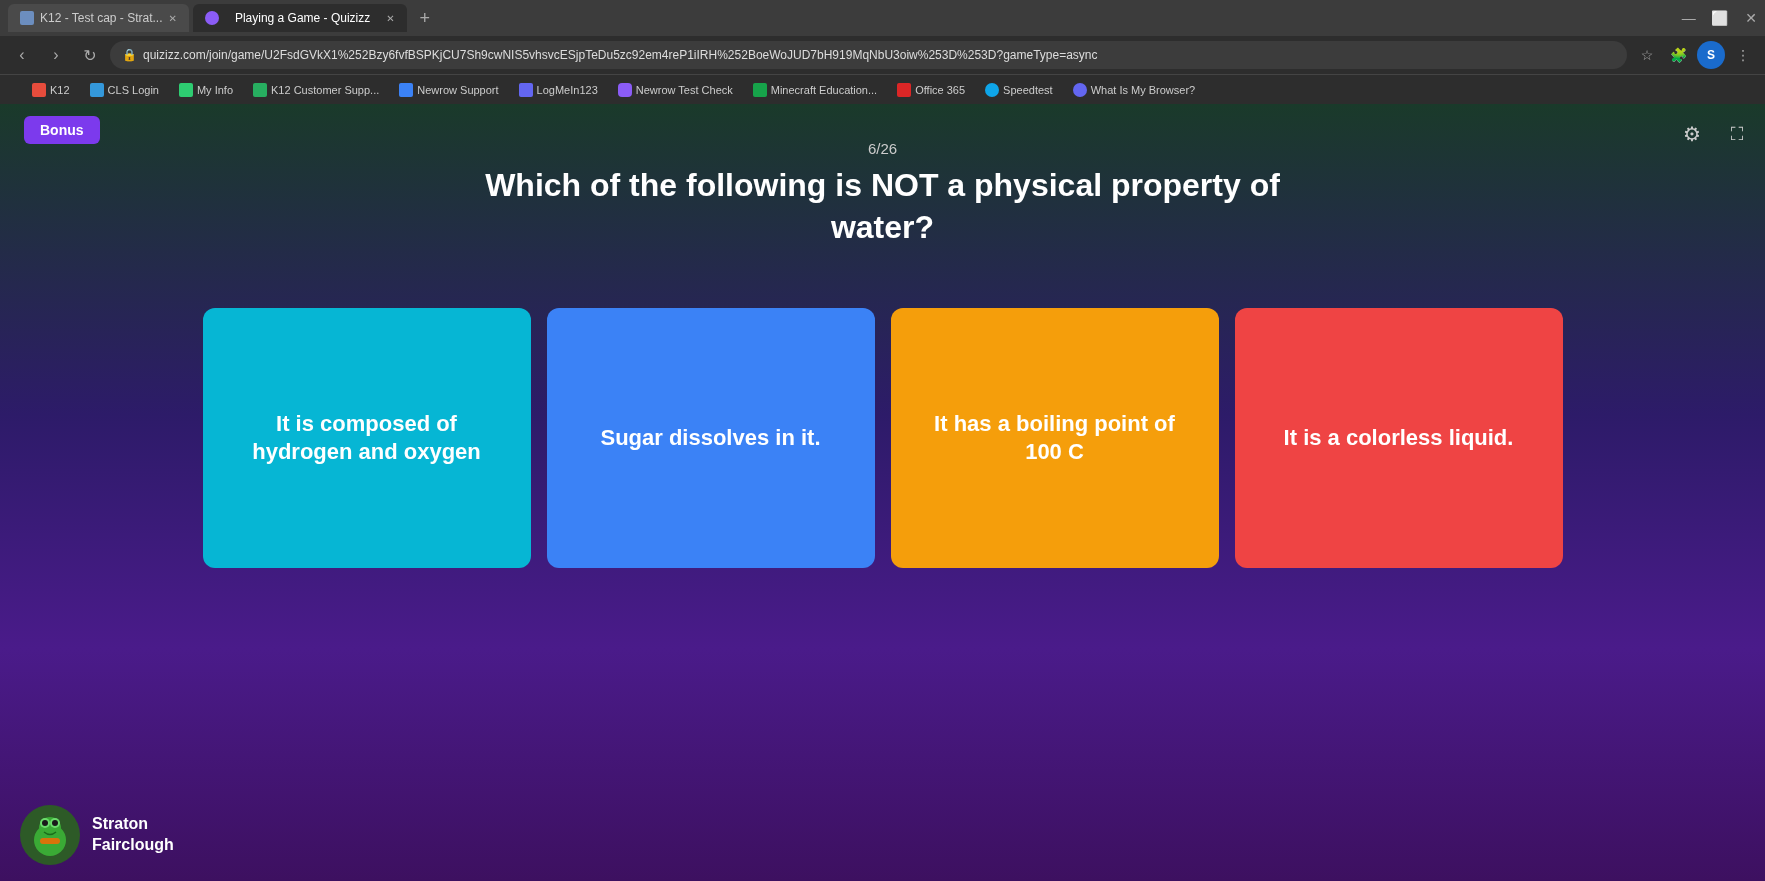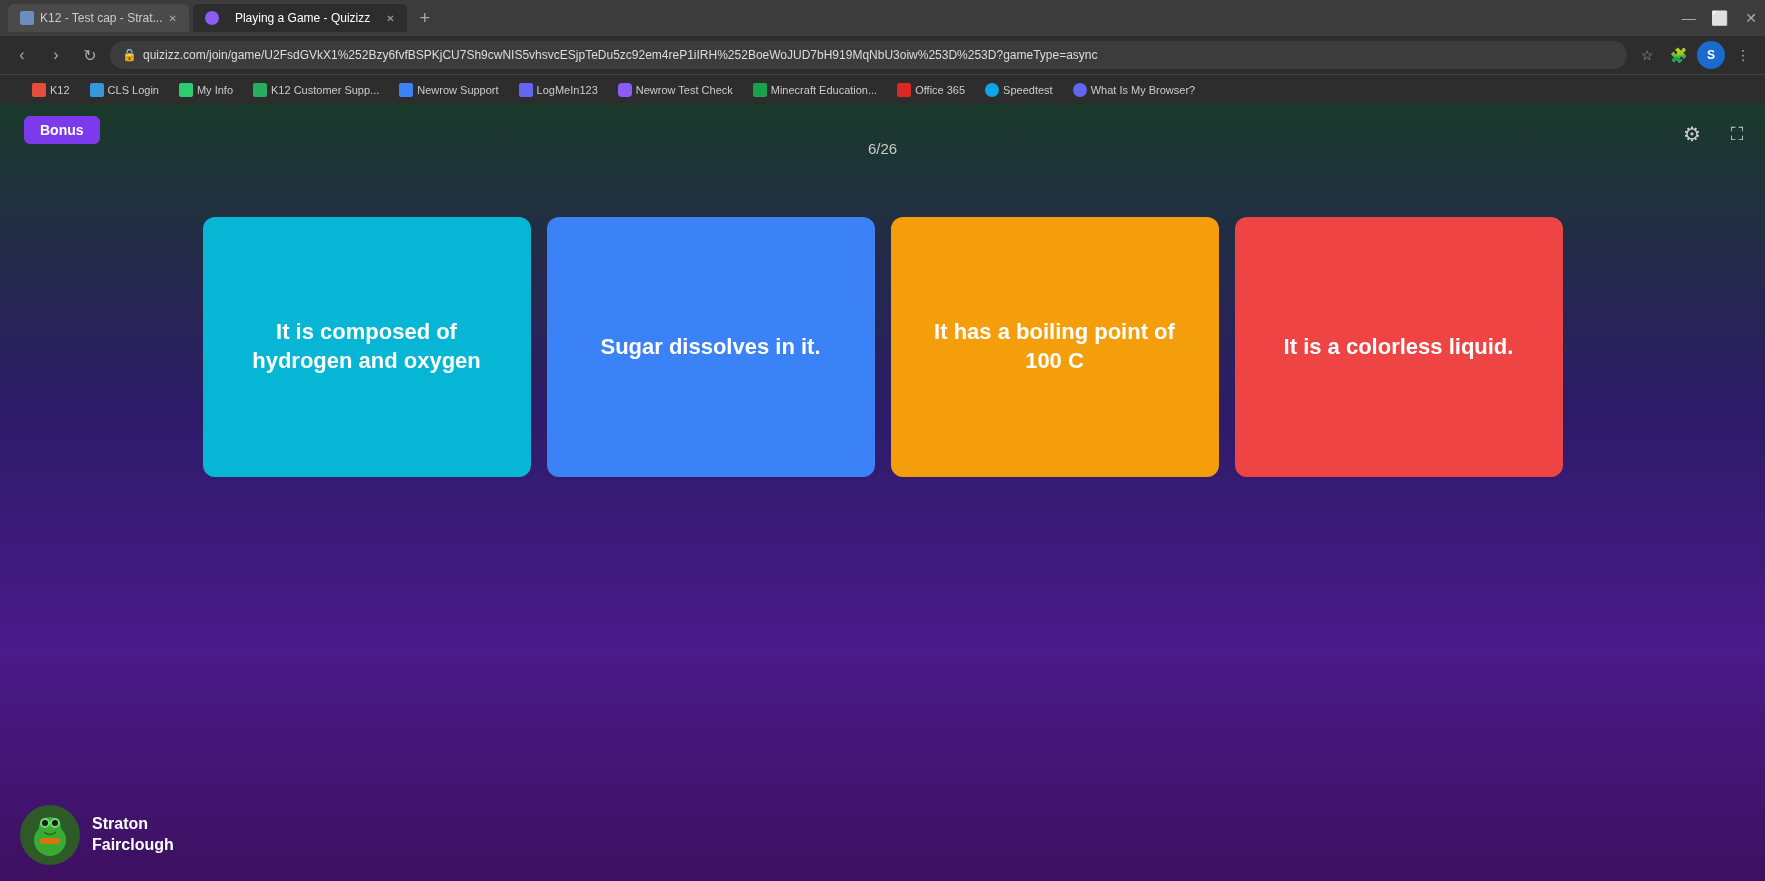--- a/index.html
+++ b/index.html
@@ -406,20 +406,21 @@
 </div>
 
 <div class="game-content">
 
   <div class="bonus-badge">Bonus</div>
 
   <div class="settings-icon-btn">⚙</div>
   <div class="fullscreen-icon-btn">⛶</div>
 
   <div class="question-counter">6/26</div>
+  <div class="question-text">Which of the following is NOT a physical property of water?</div>
 
   <div class="answer-grid">
     <div class="answer-card answer-teal">
       <span class="answer-card-text">It is composed of hydrogen and oxygen</span>
     </div>
     <div class="answer-card answer-blue">
       <span class="answer-card-text">Sugar dissolves in it.</span>
     </div>
     <div class="answer-card answer-yellow">
       <span class="answer-card-text">It has a boiling point of 100 C</span>

